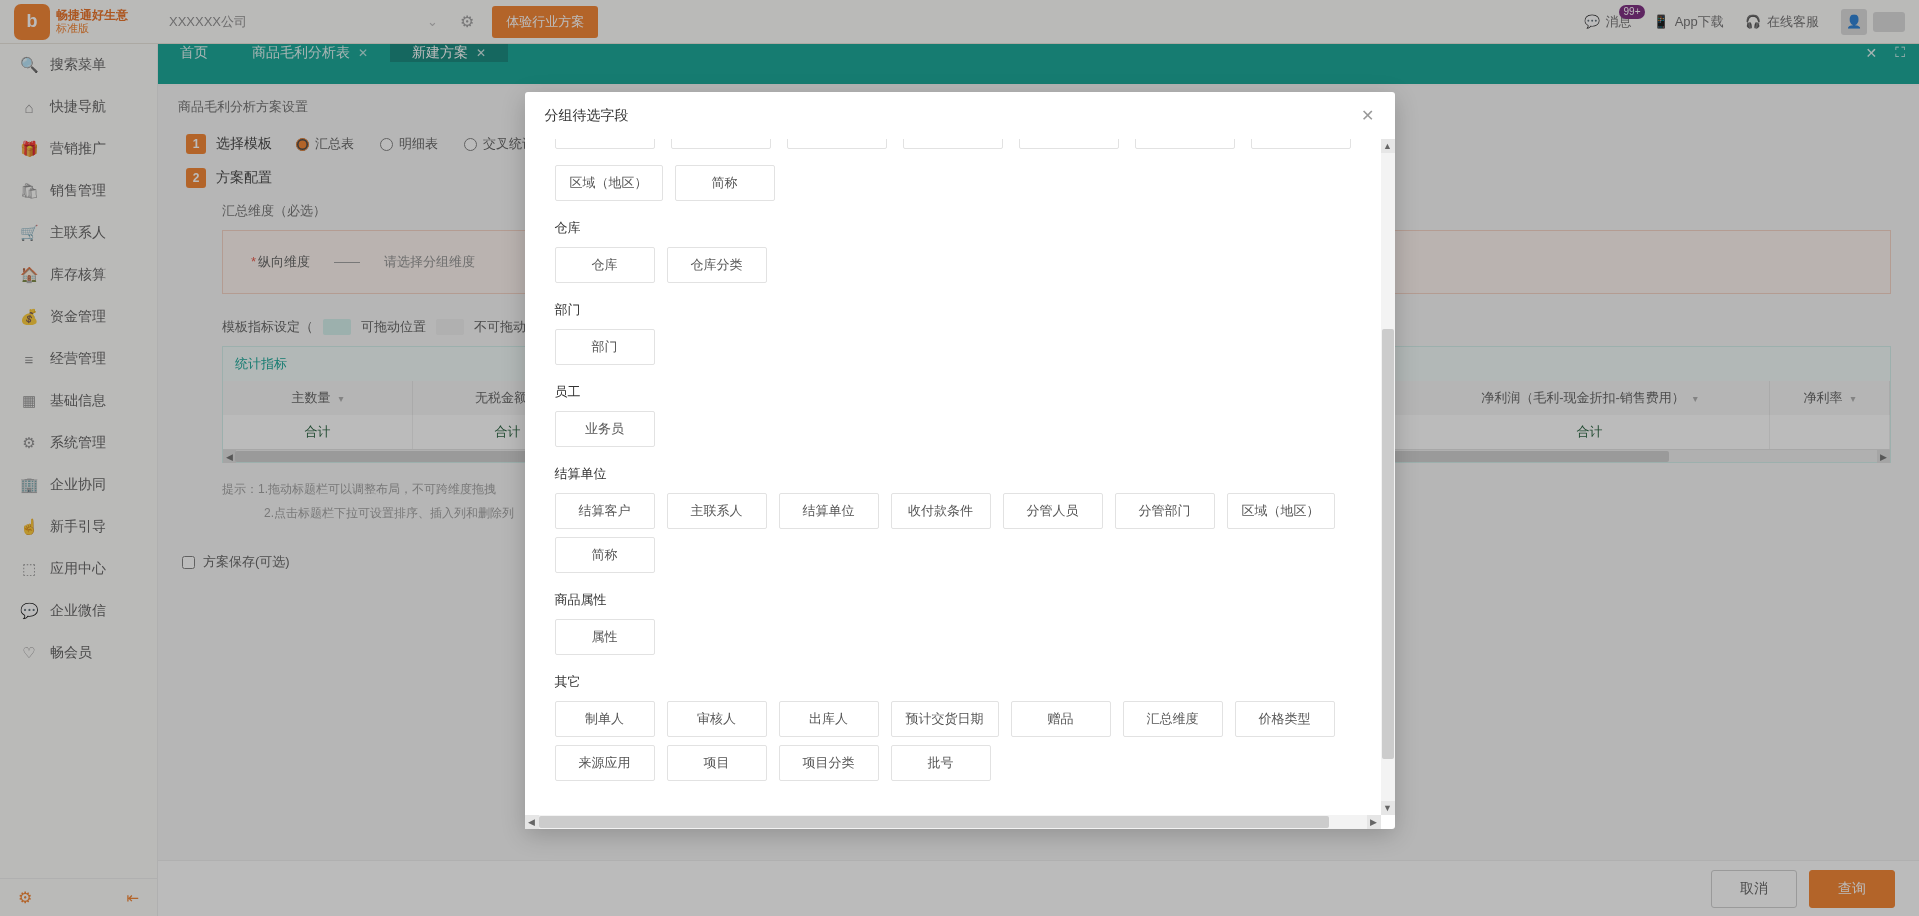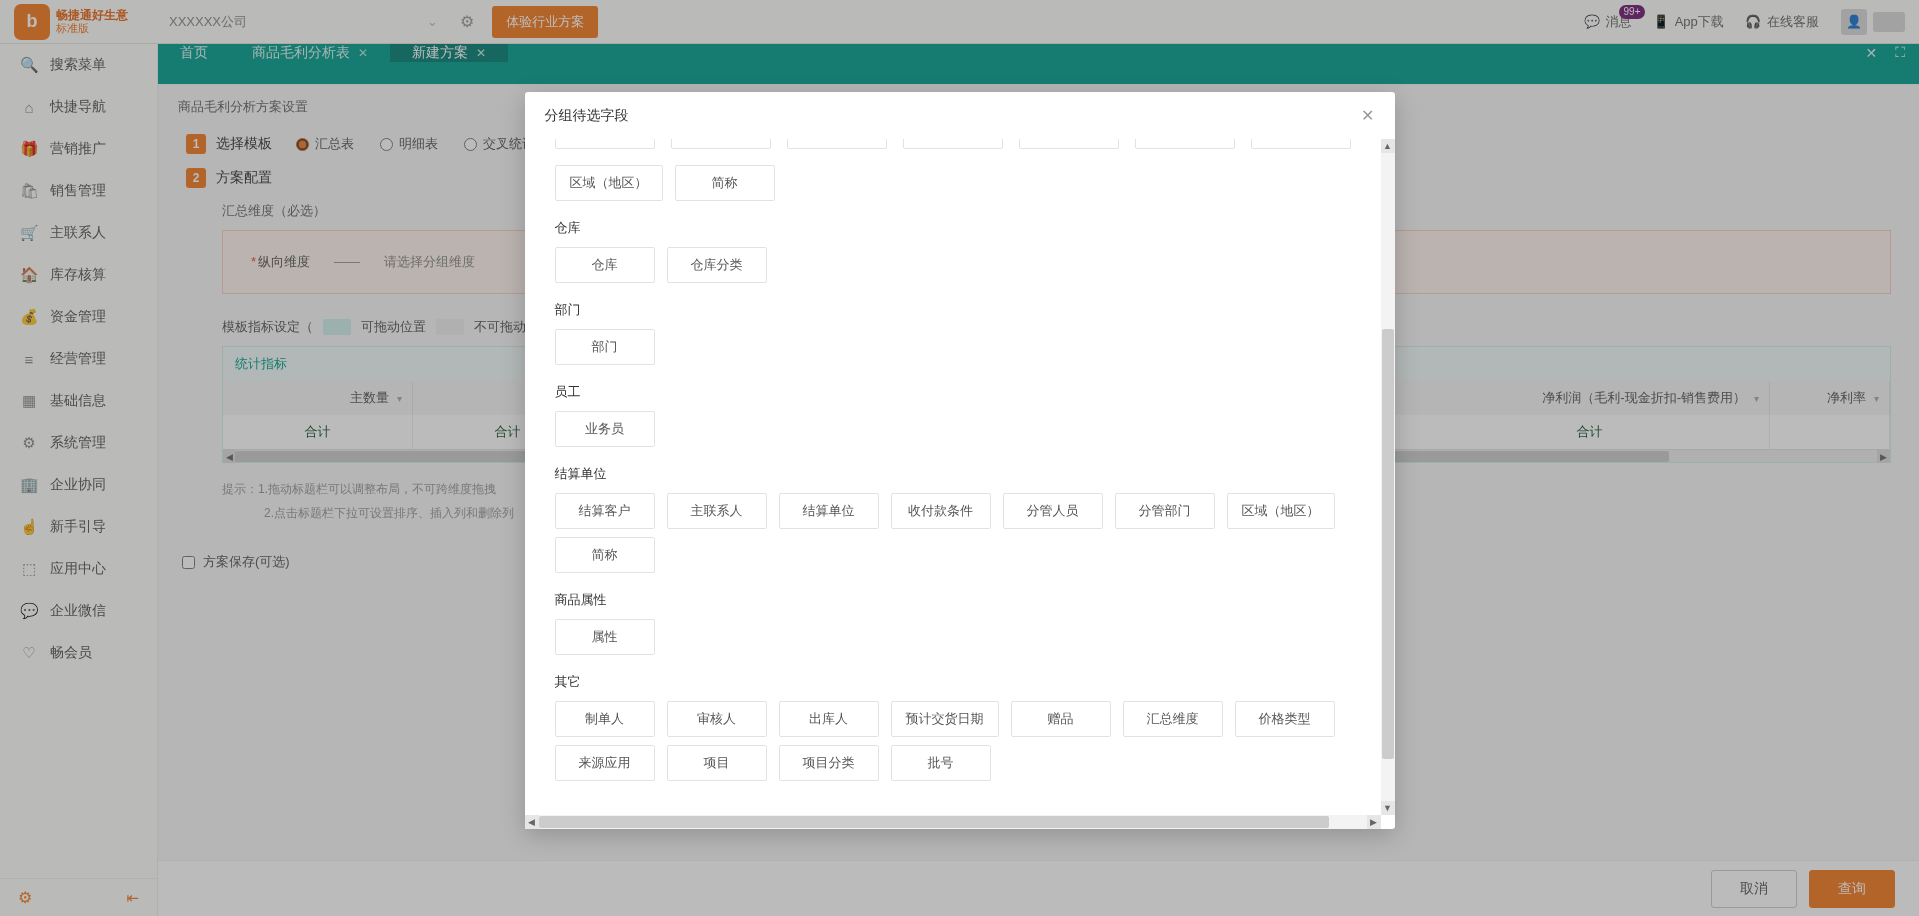--- a/index.html
+++ b/index.html
@@ -55,21 +55,21 @@
 .req{color:#e74c3c;margin-right:2px;}
 .dim-name{color:#555;}
 .line{width:26px;height:1px;background:#999;display:inline-block;}
 .legend-row{display:flex;align-items:center;gap:10px;margin:24px 0 10px;font-size:13px;color:#555;}
 .chip{display:inline-block;width:28px;height:16px;border-radius:2px;}
 .chip.drag{background:#cfeeea;}
 .chip.nodrag{background:#eee;}
 .stat-table{border:1px solid #cfeeea;}
 .stat-header{background:#f2fbf9;padding:8px 12px;font-size:13px;color:#029e8e;}
 .col-row{display:flex;background:#f6f6f6;}
-.col-cell{flex:0 0 190px;padding:8px 10px;display:flex;align-items:center;justify-content:flex-end;gap:8px;border-right:1px solid #e5e5e5;font-size:13px;color:#555;position:relative;}
+.col-cell{flex:0 0 190px;padding:8px 10px;display:flex;align-items:center;justify-content:center;gap:8px;border-right:1px solid #e5e5e5;font-size:13px;color:#555;position:relative;}
 .col-cell.wide{flex:0 0 360px;}
 .col-cell.narrow{flex:0 0 120px;}
 .chev-dn{color:#aaa;font-size:10px;}
 .sum-row{display:flex;background:#fff;}
 .sum-cell{flex:0 0 190px;padding:8px 10px;text-align:center;border-right:1px solid #eee;font-size:13px;color:#14532d;}
 .sum-cell.wide{flex:0 0 360px;}
 .sum-cell.narrow{flex:0 0 120px;}
 .hscroll{height:13px;background:#eee;position:relative;border-top:1px solid #e0e0e0;}
 .hscroll .thumb{position:absolute;left:12px;width:86%;top:1px;height:11px;background:#ccc;border-radius:2px;}
 .hscroll .arrow-left{position:absolute;left:0;top:0;width:13px;height:13px;background:#ddd;display:flex;align-items:center;justify-content:center;font-size:9px;color:#666;}

